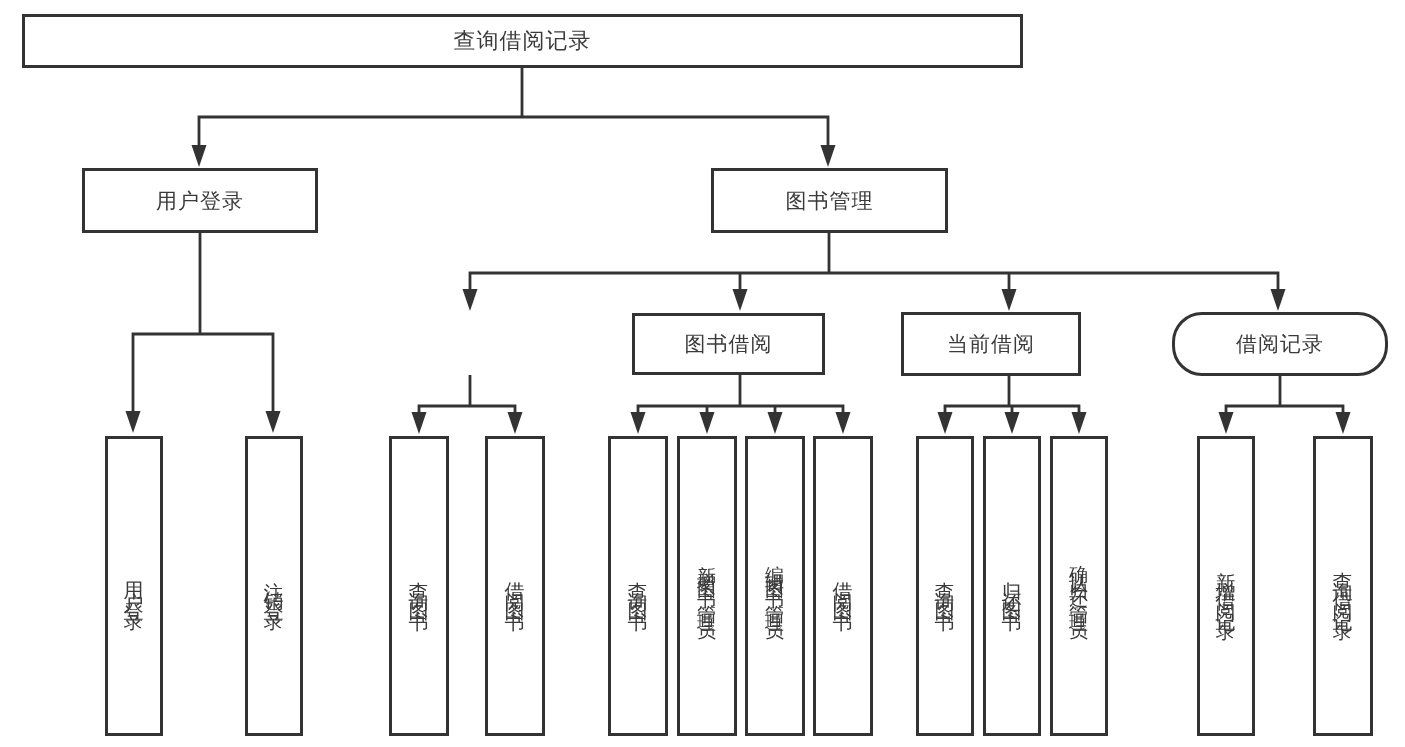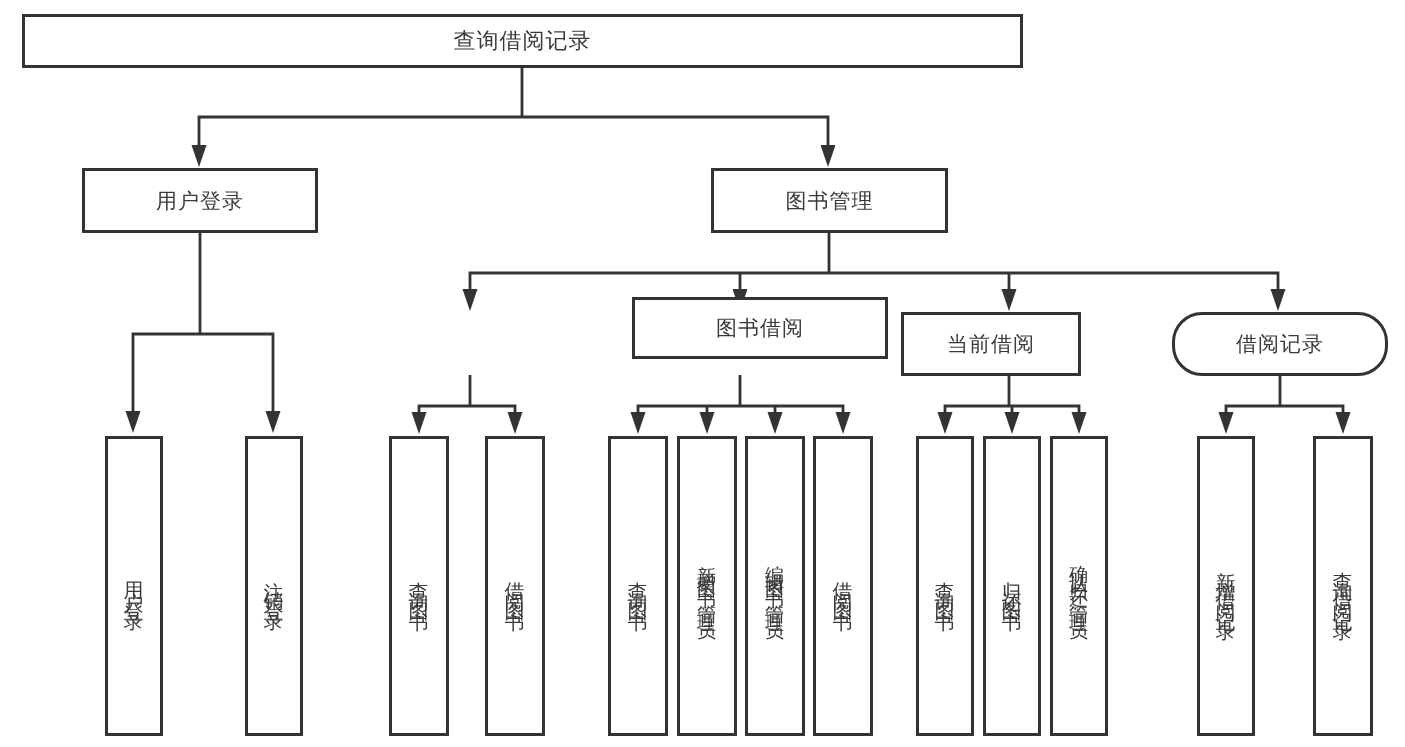--- a/index.html
+++ b/index.html
@@ -110,21 +110,21 @@
     <path d="M1226,413 V406 H1343 V413"></path>
     <polygon fill="#333333" stroke="none" points="1218.5,412 1233.5,412 1226,434"></polygon>
     <polygon fill="#333333" stroke="none" points="1335.5,412 1350.5,412 1343,434"></polygon>
   </svg>
 
   <div class="node" style="left:22px; top:14px; width:1001px; height:54px; font-size:22px;">查询借阅记录</div>
 
   <div class="node" style="left:82px; top:168px; width:236px; height:65px;">用户登录</div>
   <div class="node" style="left:711px; top:168px; width:237px; height:65px;">图书管理</div>
 
-  <div class="node" style="left:632px; top:297px; width:256px; height:62px;">图书借阅</div>
+  <div class="node" style="left:632px; top:313px; width:193px; height:62px;">图书借阅</div>
   <div class="node" style="left:901px; top:312px; width:180px; height:64px;">当前借阅</div>
   <div class="node" style="left:1172px; top:312px; width:216px; height:64px;border-radius:30px;">借阅记录</div>
 
   <div class="vnode" style="left:105px; width:58px;">
     <span>用户登录</span>
   </div>
   <div class="vnode" style="left:245px; width:58px;">
     <span>注销登录</span>
   </div>
 

